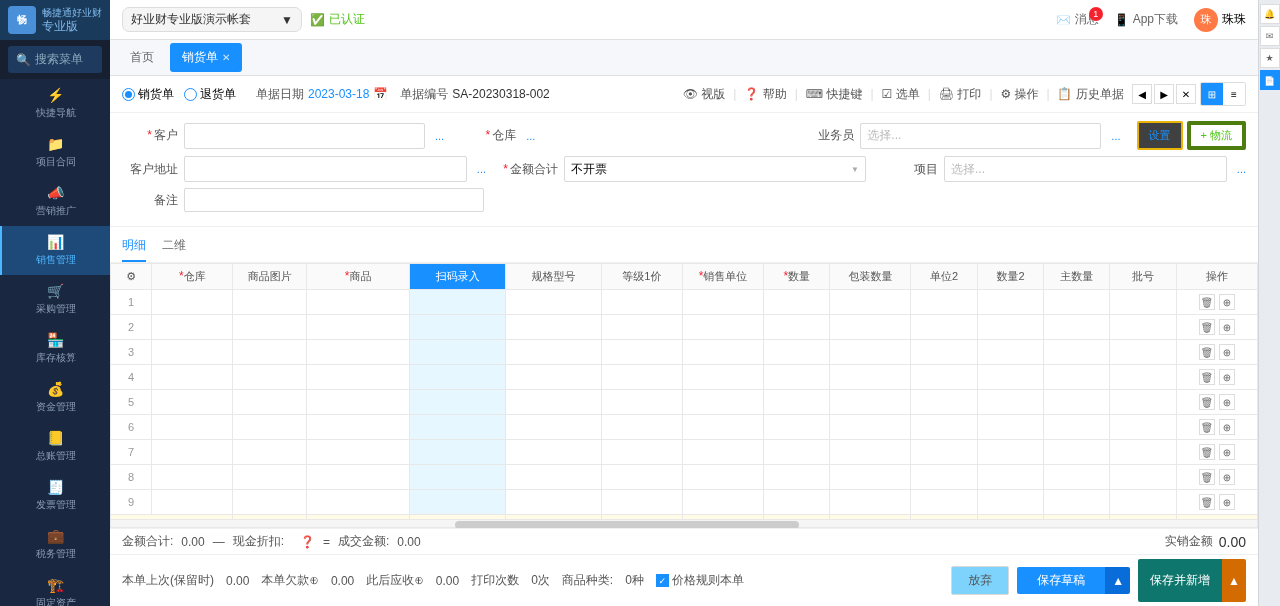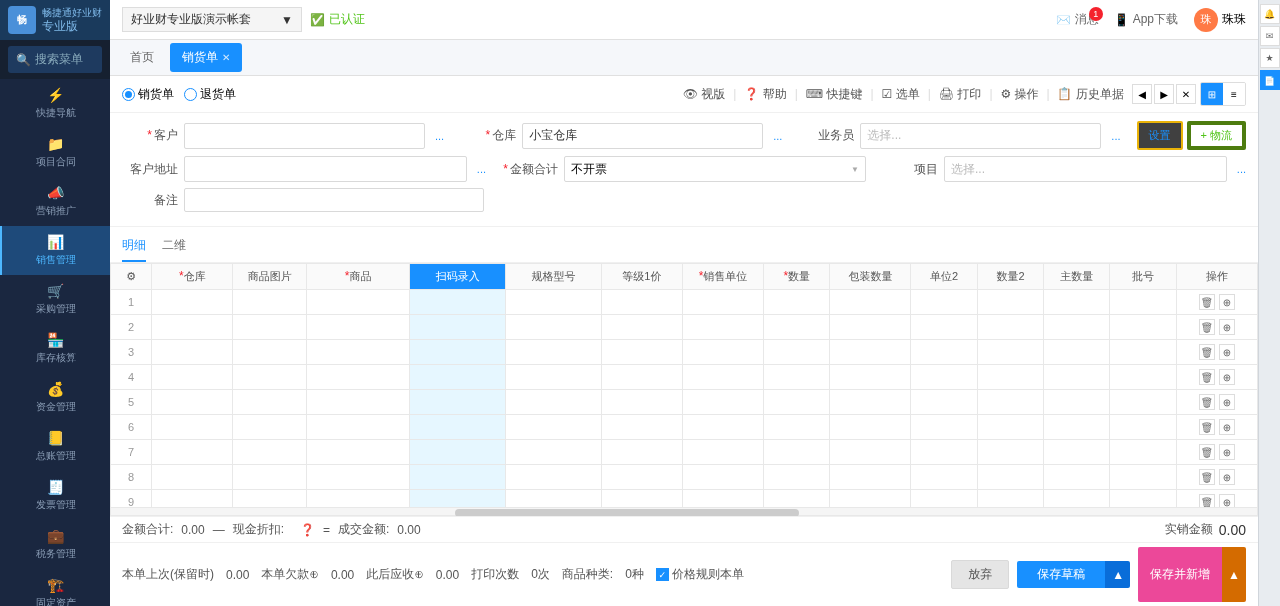--- a/index.html
+++ b/index.html
@@ -15,21 +15,21 @@
     .sidebar-item { padding: 8px 6px; display: flex; flex-direction: column; align-items: center; gap: 3px; cursor: pointer; color: #8a9db5; border-left: 2px solid transparent; }
     .sidebar-item.active { background: #1e4a7a; color: #4db8ff; border-left: 2px solid #4db8ff; }
     .sidebar-item-icon { font-size: 14px; }
     .sidebar-item-label { font-size: 10px; text-align: center; font-family: Liberation Mono, monospace; }
 
     
     .main { flex: 1; display: flex; flex-direction: column; height: 606px; overflow: hidden; }
 
     
     .topbar { height: 40px; background: #fff; border-bottom: 1px solid #e0e0e0; display: flex; align-items: center; padding: 0 12px; gap: 8px; }
-    .topbar-company { display: flex; align-items: center; font-size: 12px; color: #333; background: #f5f5f5; border: 1px solid #ddd; border-radius: 0; padding: 3px 8px; min-width: 180px; }
+    .topbar-company { display: flex; align-items: center; font-size: 12px; color: #333; background: #f5f5f5; border: 1px solid #ddd; border-radius: 7px; padding: 3px 8px; min-width: 180px; }
     .topbar-cert { display: flex; align-items: center; gap: 4px; color: #52c41a; font-size: 11px; }
     .topbar-right { margin-left: auto; display: flex; align-items: center; gap: 16px; }
     .topbar-msg { position: relative; display: flex; align-items: center; gap: 3px; cursor: pointer; color: #666; }
     .topbar-badge { position: absolute; top: -4px; right: -4px; background: #f5222d; color: white; border-radius: 50%; width: 14px; height: 14px; font-size: 9px; display: flex; align-items: center; justify-content: center; }
     .topbar-app { display: flex; align-items: center; gap: 3px; cursor: pointer; color: #666; }
     .topbar-user { display: flex; align-items: center; gap: 4px; cursor: pointer; }
     .topbar-avatar { width: 24px; height: 24px; background: #ff7a45; border-radius: 50%; display: flex; align-items: center; justify-content: center; color: white; font-size: 11px; }
 
     
     .tabbar { height: 36px; background: #f5f7fa; border-bottom: 1px solid #e0e0e0; display: flex; align-items: center; padding: 0 8px; gap: 4px; }
@@ -107,24 +107,24 @@
     .subtotal-row td { font-size: 11px; text-align: center; color: #333; }
     .table-scroll-bar { height: 10px; background: #f5f5f5; border: 1px solid #e8e8e8; position: relative; }
     .table-scroll-thumb { position: absolute; height: 8px; top: 1px; left: 30%; width: 30%; background: #ccc; border-radius: 4px; }
 
     
     .footer-summary { padding: 4px 12px; background: #fff; border-top: 1px solid #f0f0f0; display: flex; align-items: center; gap: 8px; font-size: 11px; color: #555; }
     .footer-bottom { padding: 4px 12px; background: #fff; border-top: 1px solid #f0f0f0; display: flex; align-items: center; gap: 12px; font-size: 11px; color: #555; }
     .footer-actions { margin-left: auto; display: flex; align-items: center; gap: 8px; }
     .realamount-box { display: flex; align-items: center; gap: 6px; color: #555; font-size: 12px; }
     .realamount-value { color: #333; font-weight: 500; font-size: 14px; }
-    .btn-abandon { background: #e5e5e5; border: 1px solid #d9d9d9; padding: 5px 16px; border-radius: 2px; cursor: pointer; color: #555; }
+    .btn-abandon { background: #7dd3fc; border: 1px solid #d9d9d9; padding: 5px 16px; border-radius: 2px; cursor: pointer; color: #555; }
     .btn-draft { background: #1890ff; border: none; color: white; padding: 5px 20px; border-radius: 2px 0 0 2px; cursor: pointer; display: flex; align-items: center; gap: 4px; }
     .btn-draft-arrow { background: #096dd9; border: none; color: white; padding: 5px 6px; border-radius: 0 2px 2px 0; cursor: pointer; border-left: 1px solid #096dd9; }
-    .btn-save-new { background: #ec4899; border: none; color: white; padding: 19px 12px; border-radius: 2px 0 0 2px; cursor: pointer; display: flex; align-items: center; gap: 4px; }
+    .btn-save-new { background: #0f766e; border: none; color: white; padding: 13px 12px; border-radius: 2px 0 0 2px; cursor: pointer; display: flex; align-items: center; gap: 4px; }
     .btn-save-new-arrow { background: #d46b00; border: none; color: white; padding: 5px 6px; border-radius: 0 2px 2px 0; cursor: pointer; }
     .checkbox-item { display: flex; align-items: center; gap: 3px; }
     .checkbox-box { width: 13px; height: 13px; border: 1px solid #1890ff; background: #1890ff; display: flex; align-items: center; justify-content: center; color: white; font-size: 9px; }
 
     
     .right-panel { width: 22px; background: #e8ecf0; border-left: 1px solid #d0d5db; display: flex; flex-direction: column; align-items: center; padding: 4px 0; gap: 2px; }
     .right-panel-btn { width: 20px; height: 20px; background: #fff; border: 1px solid #ddd; cursor: pointer; display: flex; align-items: center; justify-content: center; font-size: 9px; color: #666; writing-mode: vertical-lr; text-orientation: mixed; }
     .right-panel-btn.active { background: #1890ff; color: white; border-color: #1890ff; }
     .entry-highlight { background: #e6f7ff; }
 
@@ -232,20 +232,31 @@
     <div class="form-toolbar">
       <div class="radio-group">
         <label class="radio-item">
           <div class="radio-dot checked"></div>
           <span>销货单</span>
         </label>
         <label class="radio-item">
           <div class="radio-dot"></div>
           <span>退货单</span>
         </label>
+      </div>
+      <div class="form-info">
+        <div class="form-info-item">
+          <span>单据日期</span>
+          <span style="color:#1890ff; cursor:pointer;">2023-03-18</span>
+          <span style="cursor:pointer; color:#999;">📅</span>
+        </div>
+        <div class="form-info-item">
+          <span>单据编号</span>
+          <span style="color:#333;">SA-20230318-002</span>
+        </div>
       </div>
       <div class="form-actions">
         <span class="form-action-btn">👁 视版</span>
         <span style="color:#ddd;">|</span>
         <span class="form-action-btn">❓ 帮助</span>
         <span style="color:#ddd;">|</span>
         <span class="form-action-btn">⌨ 快捷键</span>
         <span style="color:#ddd;">|</span>
         <span class="form-action-btn">☑ 选单</span>
         <span style="color:#ddd;">|</span>
@@ -270,23 +281,20 @@
       <div class="form-row">
         <div class="form-field">
           <span class="form-label required">客户</span>
           <div class="form-input">
             <span class="form-input-placeholder"></span>
           </div>
           <span class="form-ellipsis">...</span>
         </div>
         <div class="form-field">
           <span class="form-label required">仓库</span>
-          <div class="form-input">
-            <span class="form-input-text">小宝仓库</span>
-          </div>
           <span class="form-ellipsis">...</span>
         </div>
         <div class="form-field">
           <span class="form-label">业务员</span>
           <div class="form-input">
             <span class="form-input-placeholder">选择...</span>
           </div>
           <span class="form-ellipsis">...</span>
         </div>
         <div class="form-actions-right">

